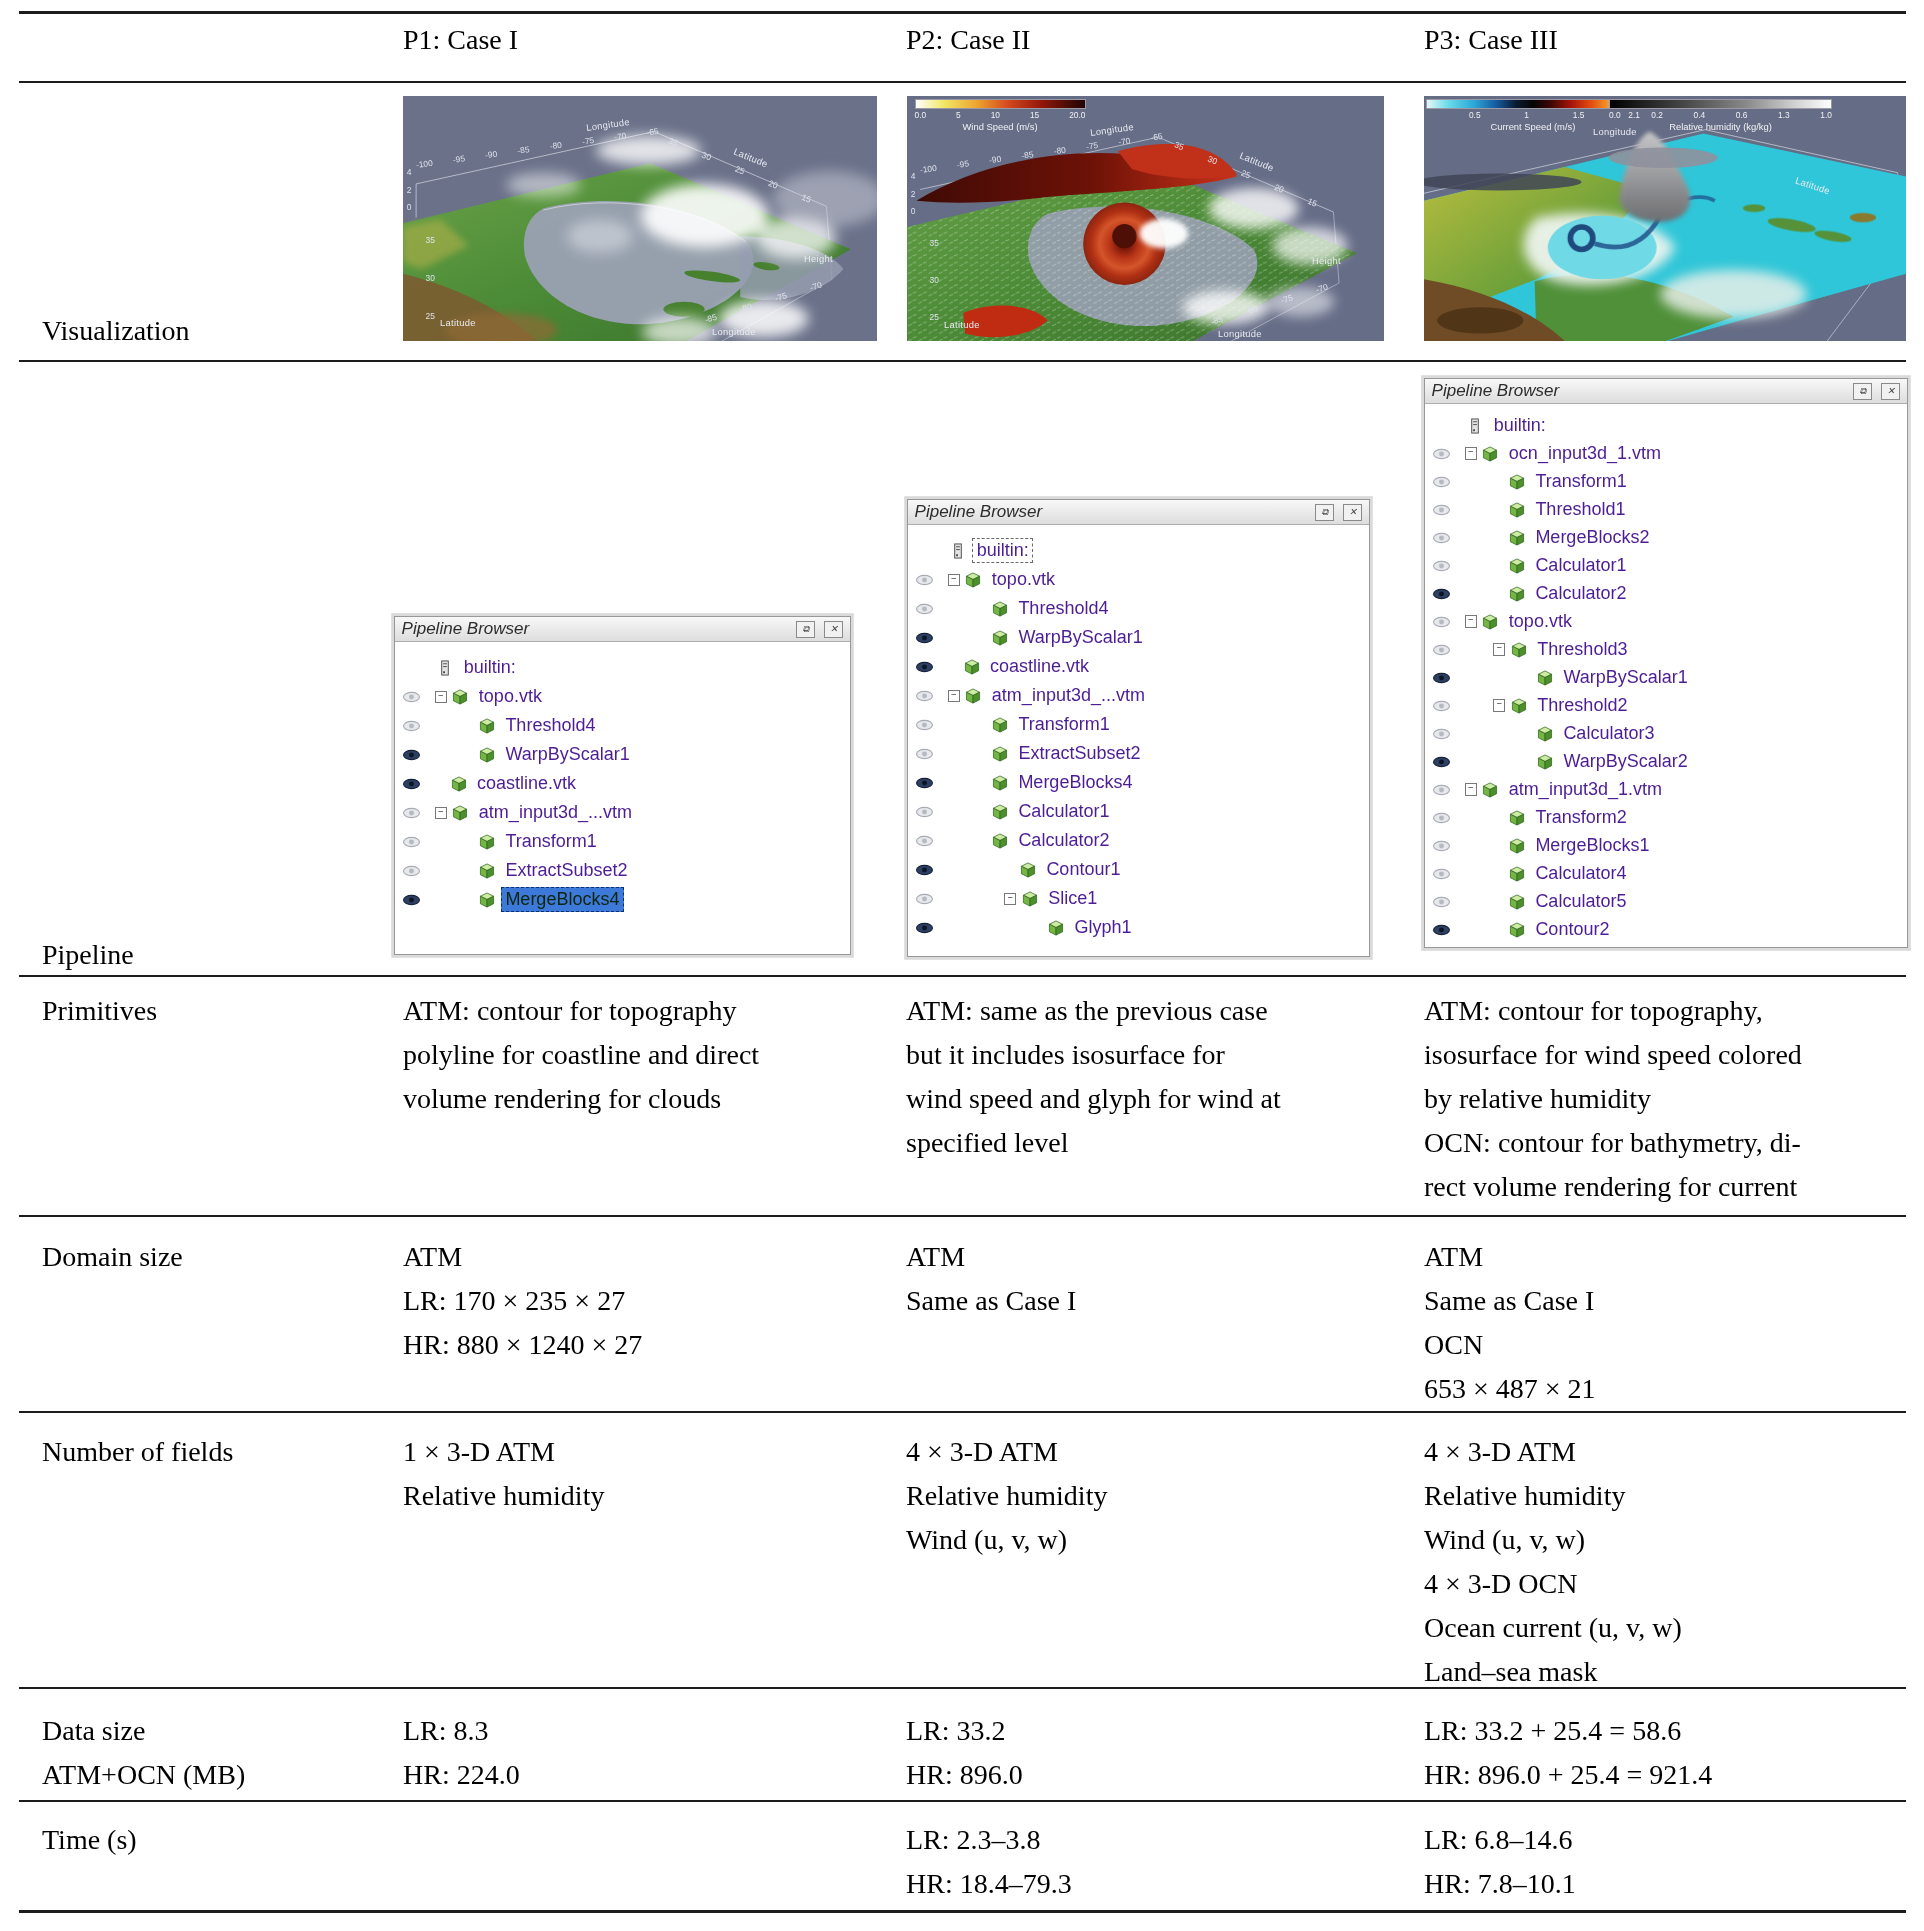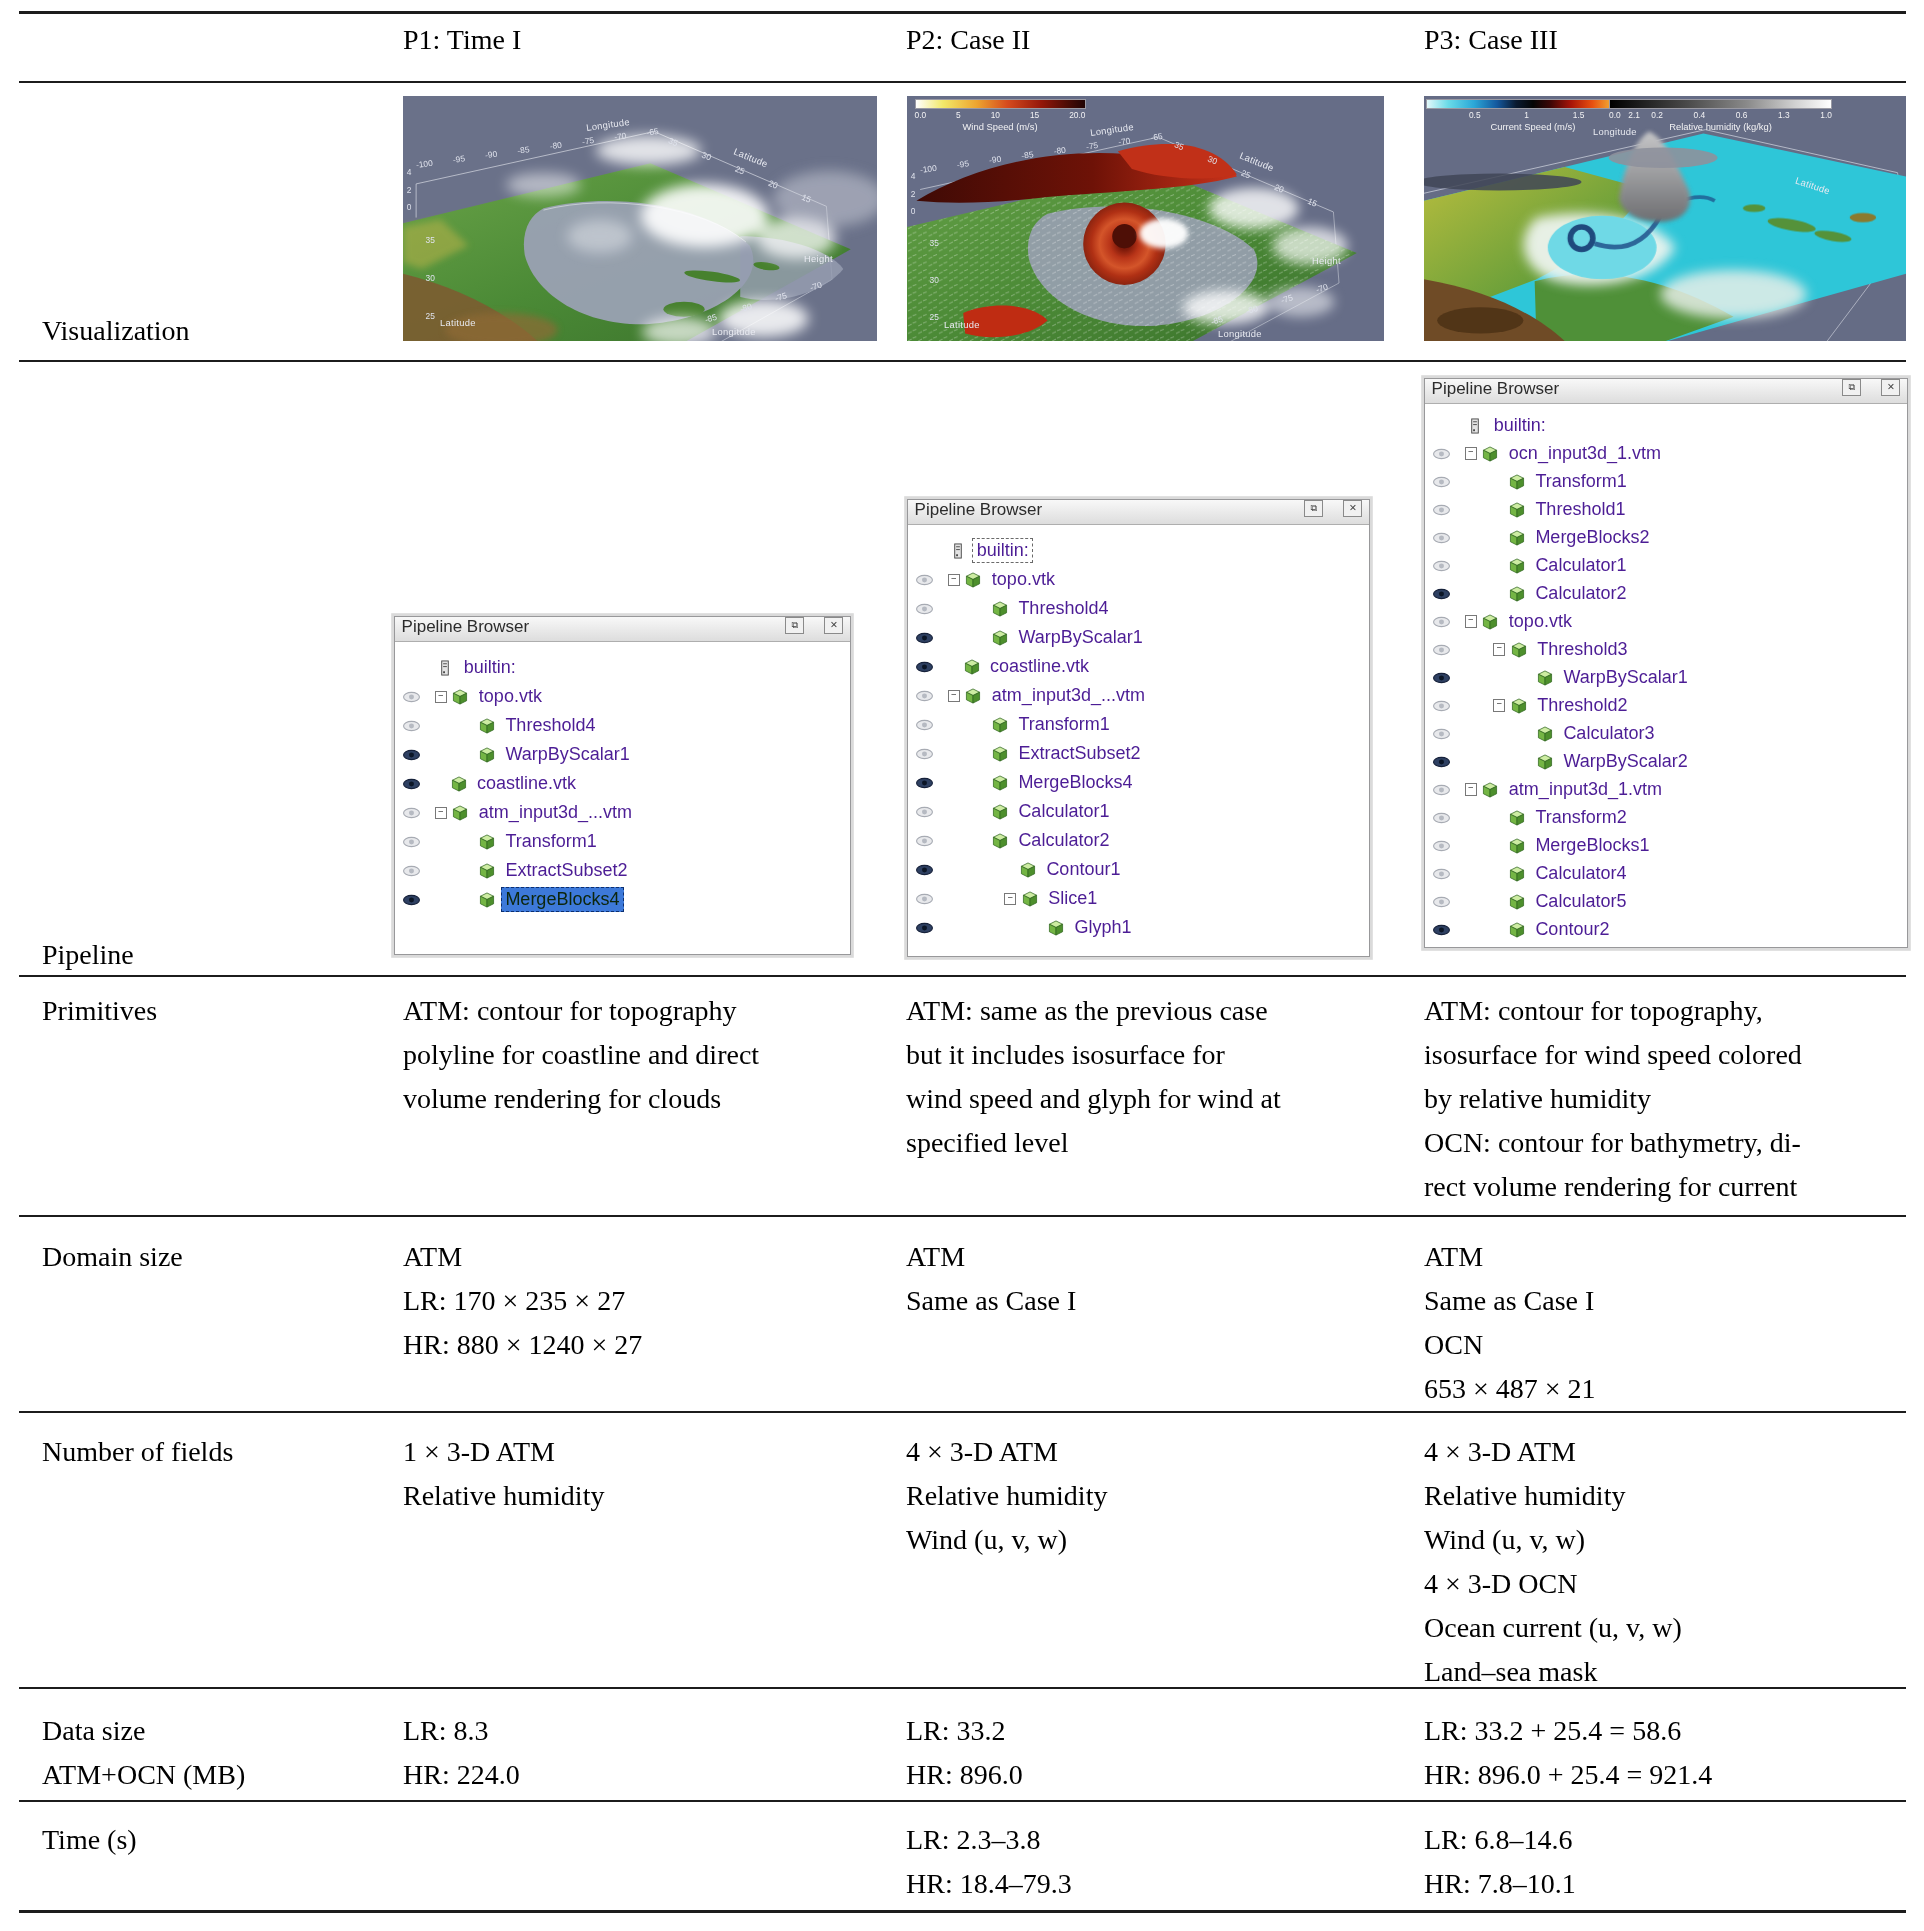--- a/index.html
+++ b/index.html
@@ -29,22 +29,22 @@
   .cbar .bar{height:8.4px;border:0.9px solid #9a9aa4;}
   .cbar .cticks{display:flex;justify-content:space-between;font-size:8.4px;color:#f2f2f4;margin-top:0.9px;align-items:center;}
   .cbar .ctitle{text-align:center;font-size:9.4px;color:#f2f2f4;margin-top:0.9px;}
   .bar-wind{background:linear-gradient(90deg,#ffffff 0%,#f2e969 16%,#eda42f 36%,#d64b1e 54%,#95170a 74%,#4a0c05 90%,#200403 100%);}
   .bar-current{background:linear-gradient(90deg,#e2f8fa 0%,#6adbe8 10%,#2ba8d8 22%,#14589e 33%,#0a1a30 42%,#050505 50%,#3a0606 58%,#a81408 68%,#e85010 78%,#f0a030 86%,#f0d060 93%,#faf2b0 100%);}
   .bar-hum{background:linear-gradient(90deg,#000000 0%,#4a4a4a 35%,#8a8a8a 62%,#d2d2d2 84%,#ffffff 100%);}
 
   
   .panel{position:absolute;background:#fff;border:0.9px solid #98989a;
          box-shadow:0 0 0 2.8px #dadada;font-family:"Liberation Sans",sans-serif;}
-  .ptitle{display:flex;align-items:flex-start;height:24px;background:linear-gradient(#f8f8f8,#dddddd);
-          border-bottom:0.9px solid #aeaeae;font-size:17px;color:#2c2c2c;padding:0 6.6px;gap:20px;}
+  .ptitle{display:flex;align-items:center;height:24px;background:linear-gradient(#f8f8f8,#dddddd);
+          border-bottom:0.9px solid #aeaeae;font-size:17px;color:#2c2c2c;padding:0 6.6px;gap:9px;font-style:italic;}
   .ptitle .t{flex:1;}
   .winbtn{width:17px;height:15px;border:0.9px solid #8a8a8a;background:#f1f1f1;
           font-size:9.4px;line-height:13px;text-align:center;color:#444;flex:none;}
   .tree{position:relative;}
   .trow{display:flex;align-items:center;height:var(--rh,29px);}
   .eyeslot{width:32px;display:flex;justify-content:center;flex:none;}
   .sp{flex:none;display:inline-block;height:0.9px;}
   .exp{width:10.3px;height:10.3px;border:0.9px solid #787878;background:#fff;font-size:9.4px;
        line-height:8.4px;text-align:center;color:#333;margin-right:4.7px;flex:none;}
   .lbl{font-size:18px;color:#4c1d95;margin-left:4.7px;padding:0.9px 3.7px;white-space:nowrap;border:0.9px solid transparent;}
@@ -59,21 +59,21 @@
   <div class="rule" style="top:11.2px;height:2.8px"></div>
   <div class="rule" style="top:81px;height:1.9px"></div>
   <div class="rule" style="top:360px;height:1.9px"></div>
   <div class="rule" style="top:975px;height:1.9px"></div>
   <div class="rule" style="top:1215px;height:1.9px"></div>
   <div class="rule" style="top:1411px;height:1.9px"></div>
   <div class="rule" style="top:1687px;height:1.9px"></div>
   <div class="rule" style="top:1800px;height:1.9px"></div>
   <div class="rule" style="top:1910px;height:2.8px"></div>
 
-  <div class="colhead" style="left:403px">P1: Time I</div>
+  <div class="colhead" style="left:403px">P1: Case I</div>
   <div class="colhead" style="left:906px">P2: Case II</div>
   <div class="colhead" style="left:1424px">P3: Case III</div>
 
   <div class="rowlabel ser" style="top:309px">Visualization</div>
   <div class="rowlabel ser" style="top:933px">Pipeline</div>
   <div class="rowlabel ser" style="top:989px">Primitives</div>
   <div class="rowlabel ser" style="top:1235px">Domain size</div>
   <div class="rowlabel ser" style="top:1430px">Number of fields</div>
   <div class="rowlabel ser lines" style="top:1709px">Data size
 ATM+OCN (MB)</div>

